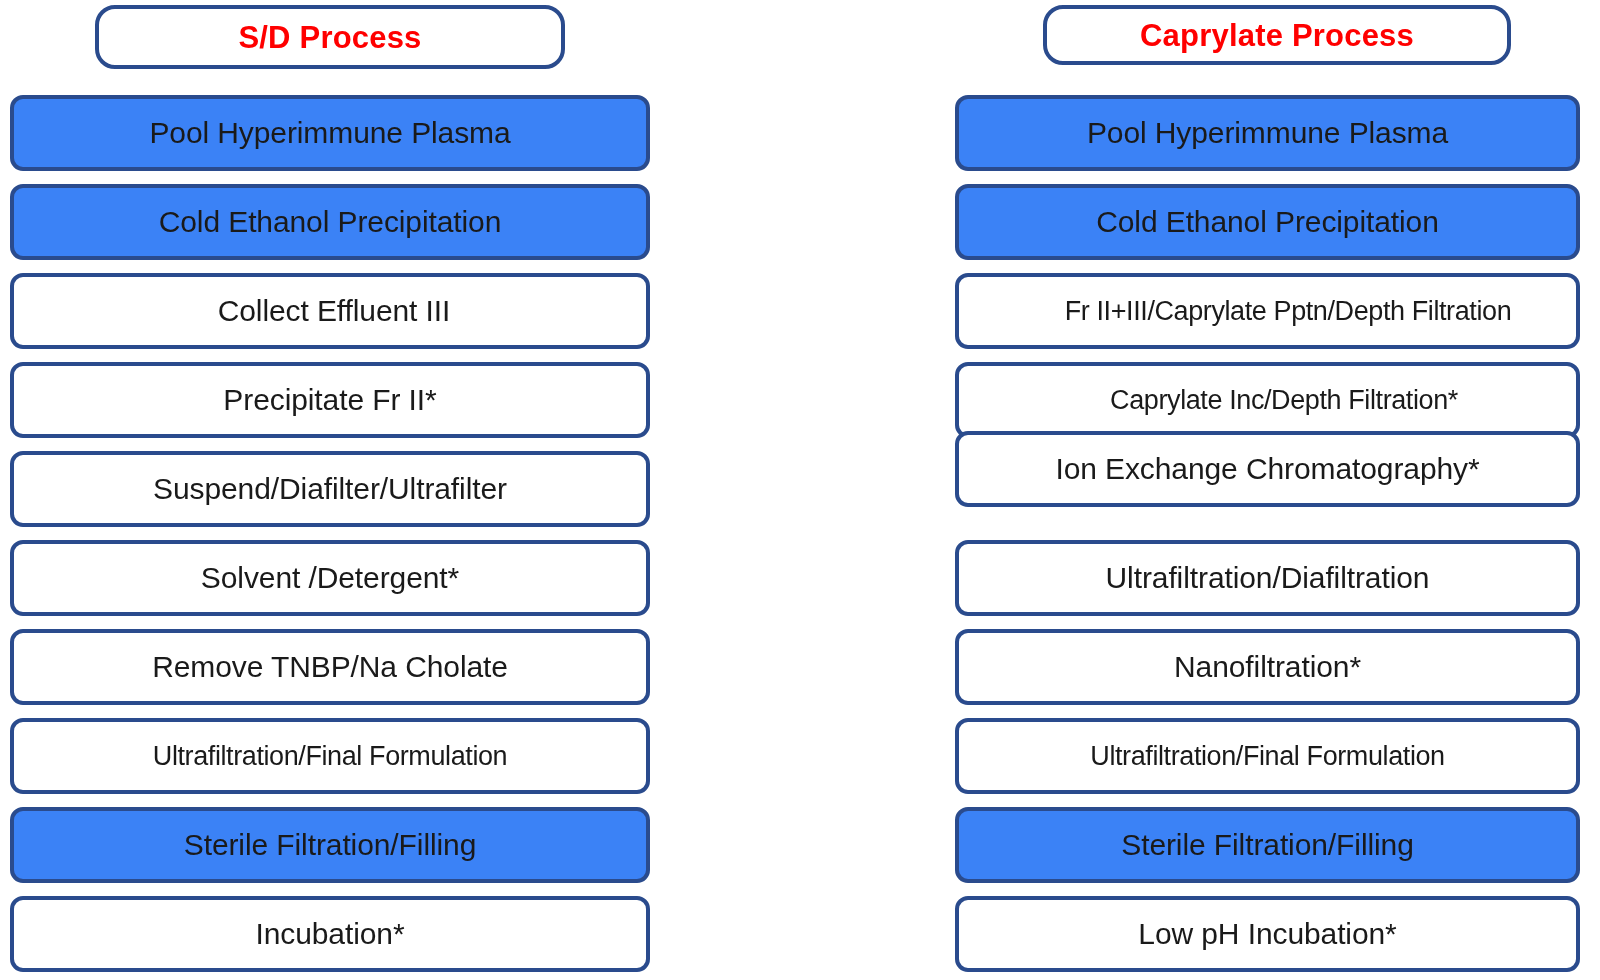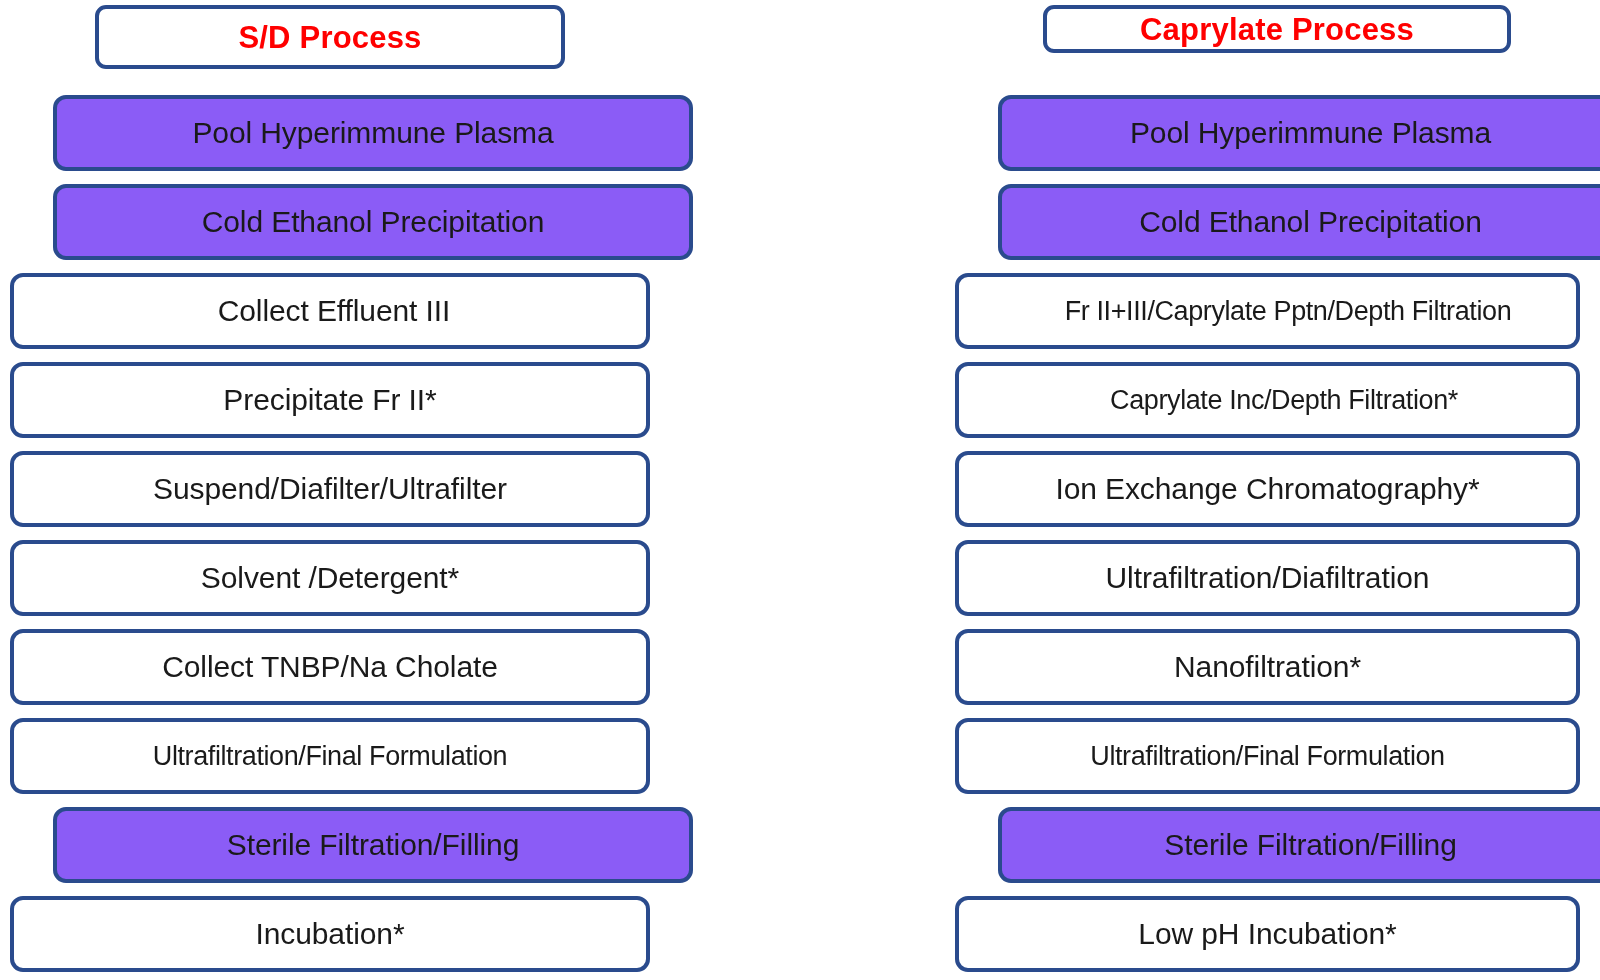--- a/index.html
+++ b/index.html
@@ -29,39 +29,39 @@
 
   .column.left  { left: 10px;  width: 640px; }
   .column.right { left: 955px; width: 625px; }
 
   
   .header-box {
     position: absolute;
     box-sizing: border-box;
     background: #ffffff;
     border: 4px solid #2a4b8d;
-    border-radius: 11px;
+    border-radius: 20px;
     display: flex;
     align-items: center;
     justify-content: center;
     color: #ff0000;
   }
 
   .column.left .header-box {
     left: 85px;
     top: 5px;
     width: 470px;
     height: 64px;
   }
 
   .column.right .header-box {
     left: 88px;
     top: 5px;
     width: 468px;
-    height: 48px;
+    height: 60px;
   }
 
   .header-label {
     font-size: 31px;
     font-weight: 600;
     letter-spacing: 0.2px;
     line-height: 1;
     white-space: nowrap;
   }
 
@@ -74,22 +74,21 @@
     height: 76px;
     border: 4px solid #2a4b8d;
     border-radius: 13px;
     background: #ffffff;
     display: flex;
     align-items: center;
     justify-content: center;
   }
 
   .step-box.shaded {
-    background: #8b5cf6;
-    margin-left: 43px;
+    background: #3b82f6;
   }
 
   .step-label {
     font-size: 30px;
     font-weight: 400;
     color: #1a1a1a;
     line-height: 1;
     white-space: nowrap;
     letter-spacing: -0.1px;
   }
@@ -121,21 +120,21 @@
         <div class="step-box" style="top: 362px; align-items: center;">
           <span class="step-label">Precipitate Fr II*</span>
         </div>
         <div class="step-box" style="top: 451px;">
           <span class="step-label">Suspend/Diafilter/Ultrafilter</span>
         </div>
         <div class="step-box" style="top: 540px;">
           <span class="step-label">Solvent /Detergent*</span>
         </div>
         <div class="step-box" style="top: 629px;">
-          <span class="step-label">Collect TNBP/Na Cholate</span>
+          <span class="step-label">Remove TNBP/Na Cholate</span>
         </div>
         <div class="step-box" style="top: 718px;">
           <span class="step-label tight">Ultrafiltration/Final Formulation</span>
         </div>
         <div class="step-box shaded" style="top: 807px;">
           <span class="step-label">Sterile Filtration/Filling</span>
         </div>
         <div class="step-box" style="top: 896px; align-items: center;">
           <span class="step-label">Incubation*</span>
         </div>
@@ -152,21 +151,21 @@
         </div>
         <div class="step-box shaded" style="top: 184px;">
           <span class="step-label">Cold Ethanol Precipitation</span>
         </div>
         <div class="step-box" style="top: 273px; padding-left: 41px;">
           <span class="step-label tight">Fr II+III/Caprylate Pptn/Depth Filtration</span>
         </div>
         <div class="step-box" style="top: 362px; padding-left: 33px;">
           <span class="step-label tight">Caprylate Inc/Depth Filtration*</span>
         </div>
-        <div class="step-box" style="top: 451px;">
+        <div class="step-box" style="top: 431px;">
           <span class="step-label">Ion Exchange Chromatography*</span>
         </div>
         <div class="step-box" style="top: 540px;">
           <span class="step-label">Ultrafiltration/Diafiltration</span>
         </div>
         <div class="step-box" style="top: 629px;">
           <span class="step-label">Nanofiltration*</span>
         </div>
         <div class="step-box" style="top: 718px;">
           <span class="step-label tight">Ultrafiltration/Final Formulation</span>

